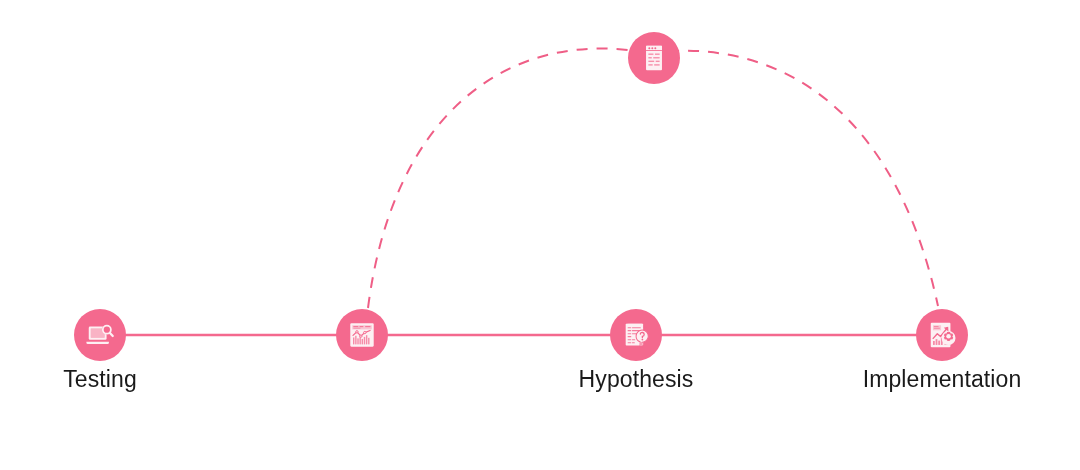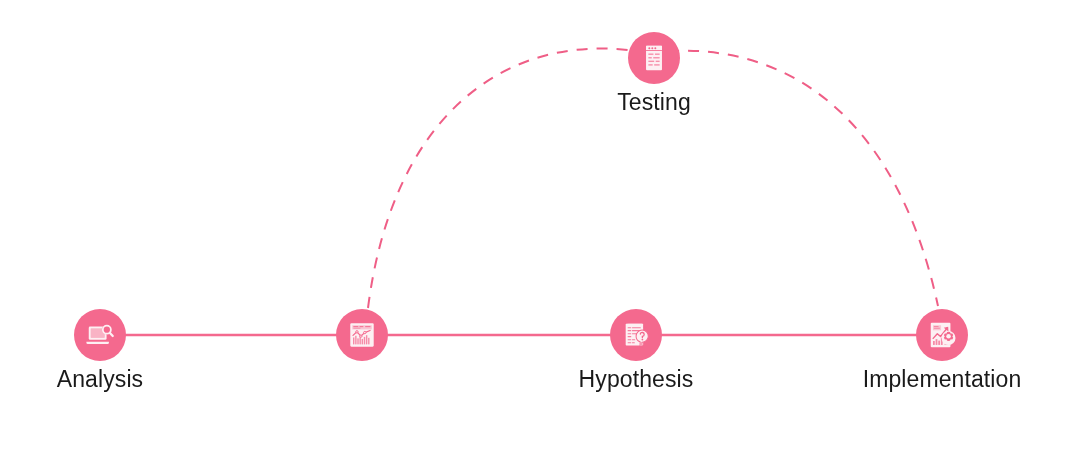--- a/index.html
+++ b/index.html
@@ -79,21 +79,21 @@
       <svg class="node-icon" viewBox="0 0 32 32">
         <rect x="4" y="7" width="19" height="14" rx="1.4" fill="#fdf0f3"></rect>
         <rect x="6.2" y="9.2" width="14.6" height="9.6" fill="#f4698e"></rect>
         <rect x="6.2" y="9.2" width="14.6" height="9.6" fill="#fdf0f3" opacity="0.55"></rect>
         <path d="M1.5 23.2 h24 a0 0 0 0 1 0 0 v1.1 a1.4 1.4 0 0 1 -1.4 1.4 h-21.2 a1.4 1.4 0 0 1 -1.4 -1.4 z" fill="#fdf0f3"></path>
         <circle cx="23.3" cy="10.3" r="5.2" fill="#f4698e"></circle>
         <circle cx="23.3" cy="10.3" r="4.3" fill="none" stroke="#fdf0f3" stroke-width="1.9"></circle>
         <line x1="26.6" y1="13.8" x2="29.6" y2="17.1" stroke="#fdf0f3" stroke-width="2.4" stroke-linecap="round"></line>
       </svg>
     </div>
-    <div class="node-label">Analysis</div>
+    <div class="node-label">Testing</div>
   </div>
 
   <div class="node" id="node-analysis" style="left:362px; top:335px;">
     <div class="node-circle">
       <svg class="node-icon" viewBox="0 0 32 32">
         <rect x="3.5" y="3.5" width="25" height="25" rx="1.2" fill="#fdf0f3"></rect>
         <rect x="5.6" y="5.6" width="20.8" height="4.4" fill="#f4698e" opacity="0.32"></rect>
         <rect x="6.8" y="6.6" width="5.2" height="1" fill="#f4698e"></rect>
         <rect x="13.4" y="6.6" width="4" height="1" fill="#f4698e"></rect>
         <rect x="19.4" y="6.6" width="5.6" height="1" fill="#f4698e"></rect>
@@ -130,21 +130,20 @@
           <rect x="17" y="11.2" width="5" height="1.5"></rect>
           <rect x="10" y="15" width="3.6" height="1.5"></rect>
           <rect x="15.2" y="15" width="6.8" height="1.5"></rect>
           <rect x="10" y="18.8" width="6.2" height="1.5"></rect>
           <rect x="17.8" y="18.8" width="4.2" height="1.5"></rect>
           <rect x="10" y="22.6" width="4.6" height="1.5"></rect>
           <rect x="16.2" y="22.6" width="5.8" height="1.5"></rect>
         </g>
       </svg>
     </div>
-    <div class="node-label">Testing</div>
   </div>
 
   <div class="node" id="node-hypothesis" style="left:636px; top:335px;">
     <div class="node-circle">
       <svg class="node-icon" viewBox="0 0 32 32">
         <path d="M5 4 h17.5 a1 1 0 0 1 1 1 v3.2 h-4.4 v-3.2 z" fill="#fdf0f3"></path>
         <rect x="5" y="4" width="18.6" height="23.2" rx="0.8" fill="#fdf0f3"></rect>
         <path d="M23.6 4.8 v3.6 h3.6 z" fill="#f4698e" opacity="0.45"></path>
         <g stroke="#f4698e" stroke-width="1.2" stroke-linecap="round" opacity="0.85">
           <line x1="7.6" y1="8.2" x2="10.4" y2="8.2"></line>

